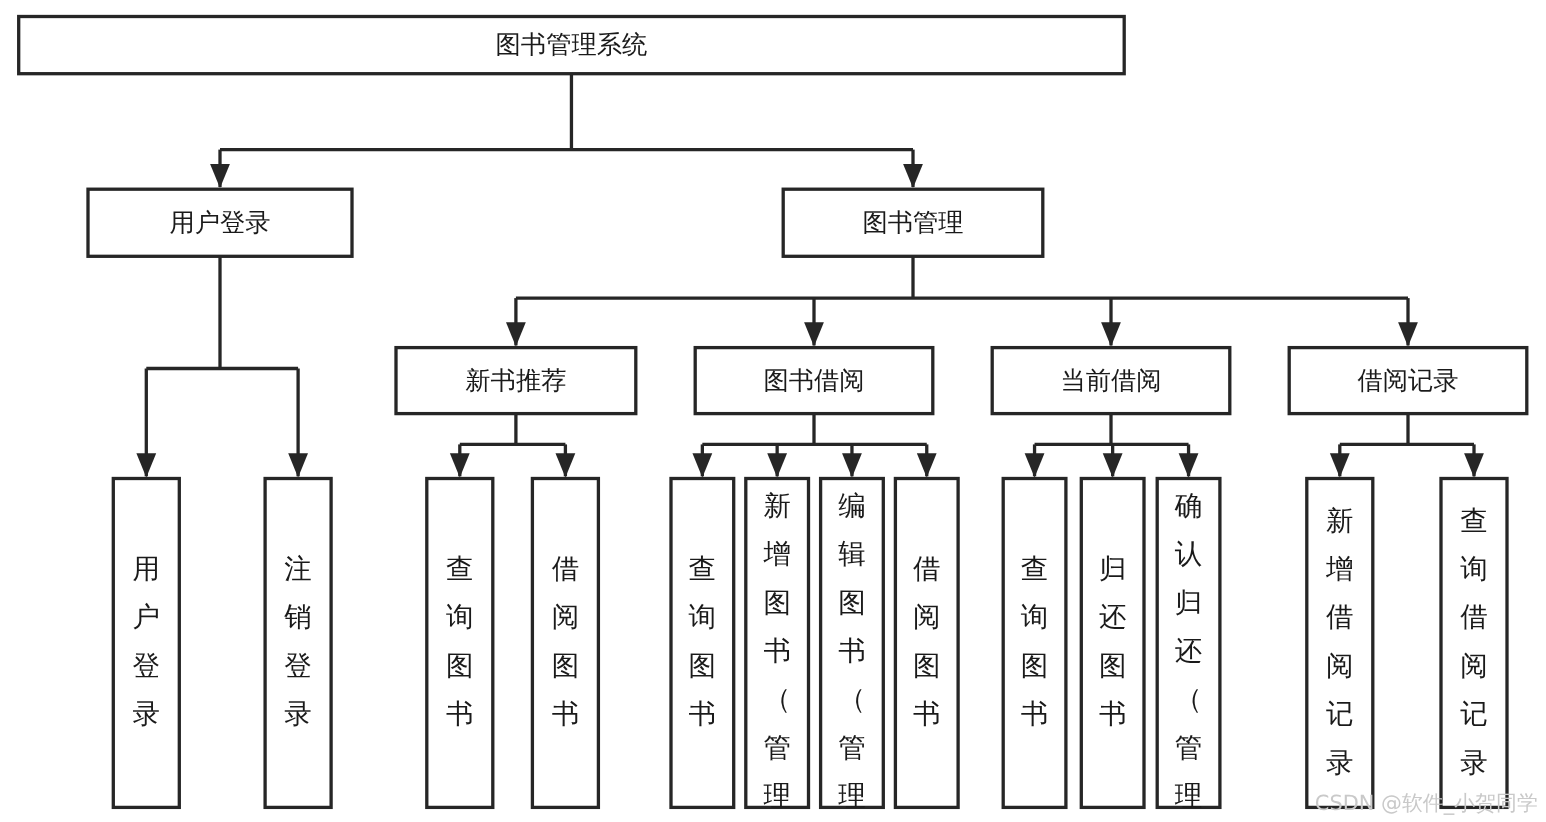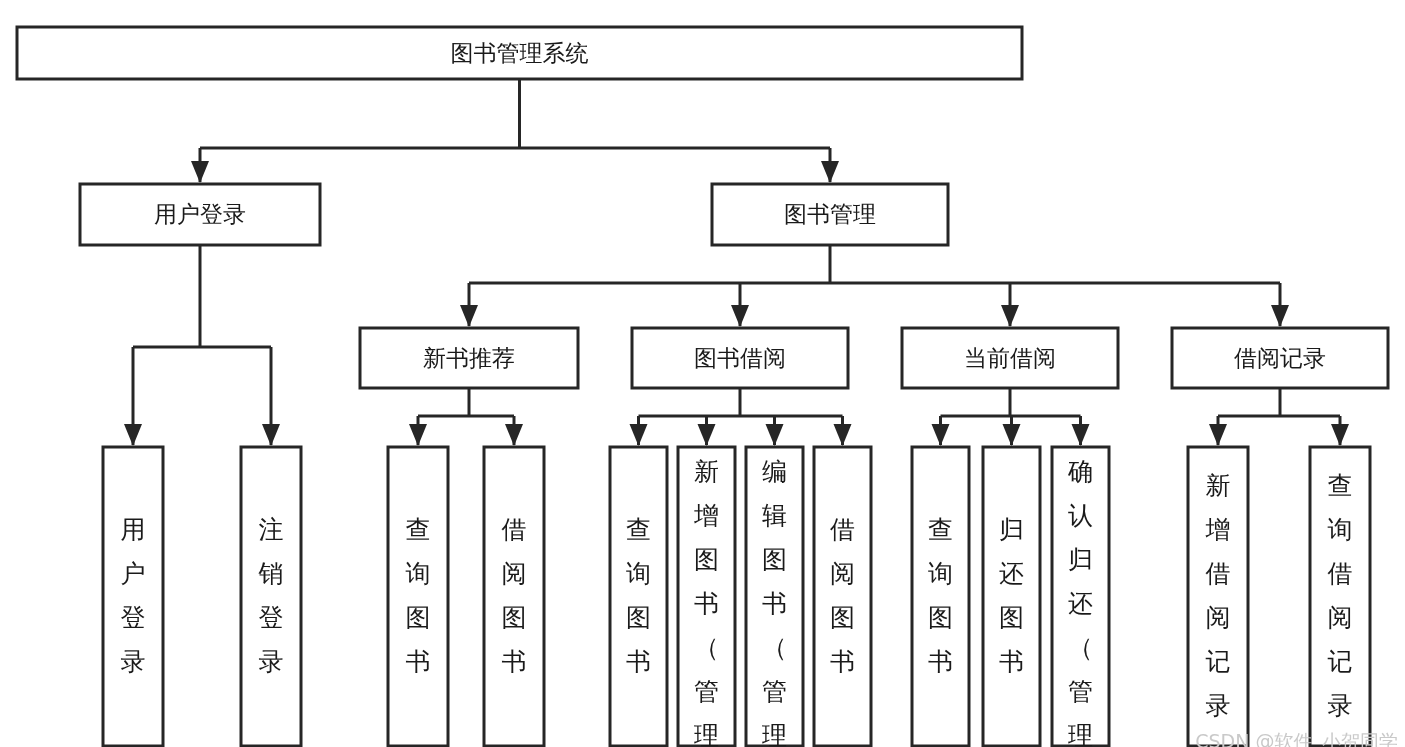--- a/index.html
+++ b/index.html
@@ -11,21 +11,21 @@
   body {
     width: 1405px;
     height: 747px;
     overflow: hidden;
     font-family: "DejaVu Sans", "Liberation Sans", sans-serif;
     position: relative;
   }
   #diagram-root {
     position: absolute;
     left: 0;
-    top: 12px;
+    top: 0;
     width: 1405px;
     height: 549px;
   }
   svg.diagram-canvas {
     display: block;
     width: 1405px;
     height: 747px;
     background: #ffffff;
   }
   .node-box {

